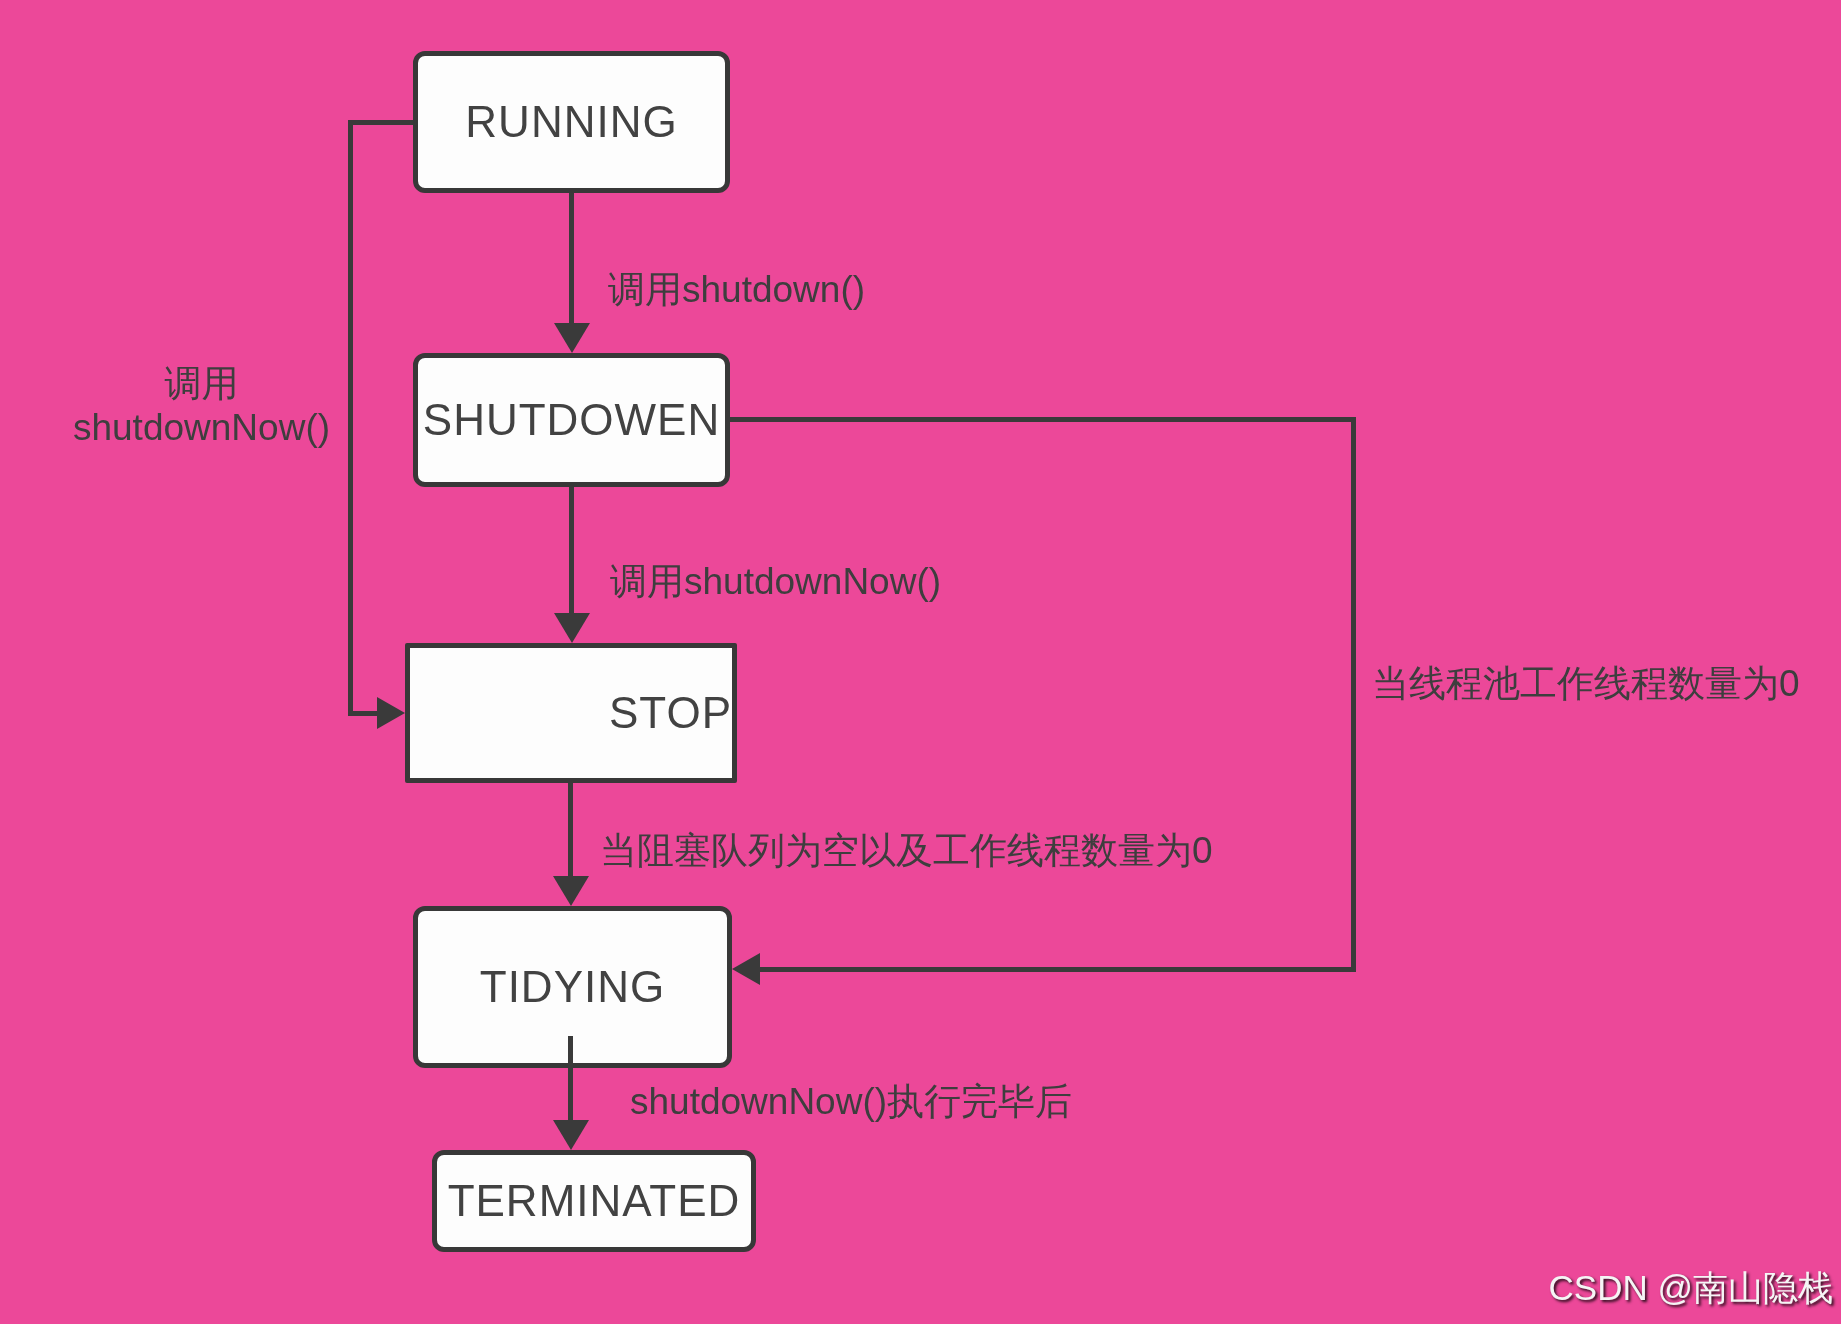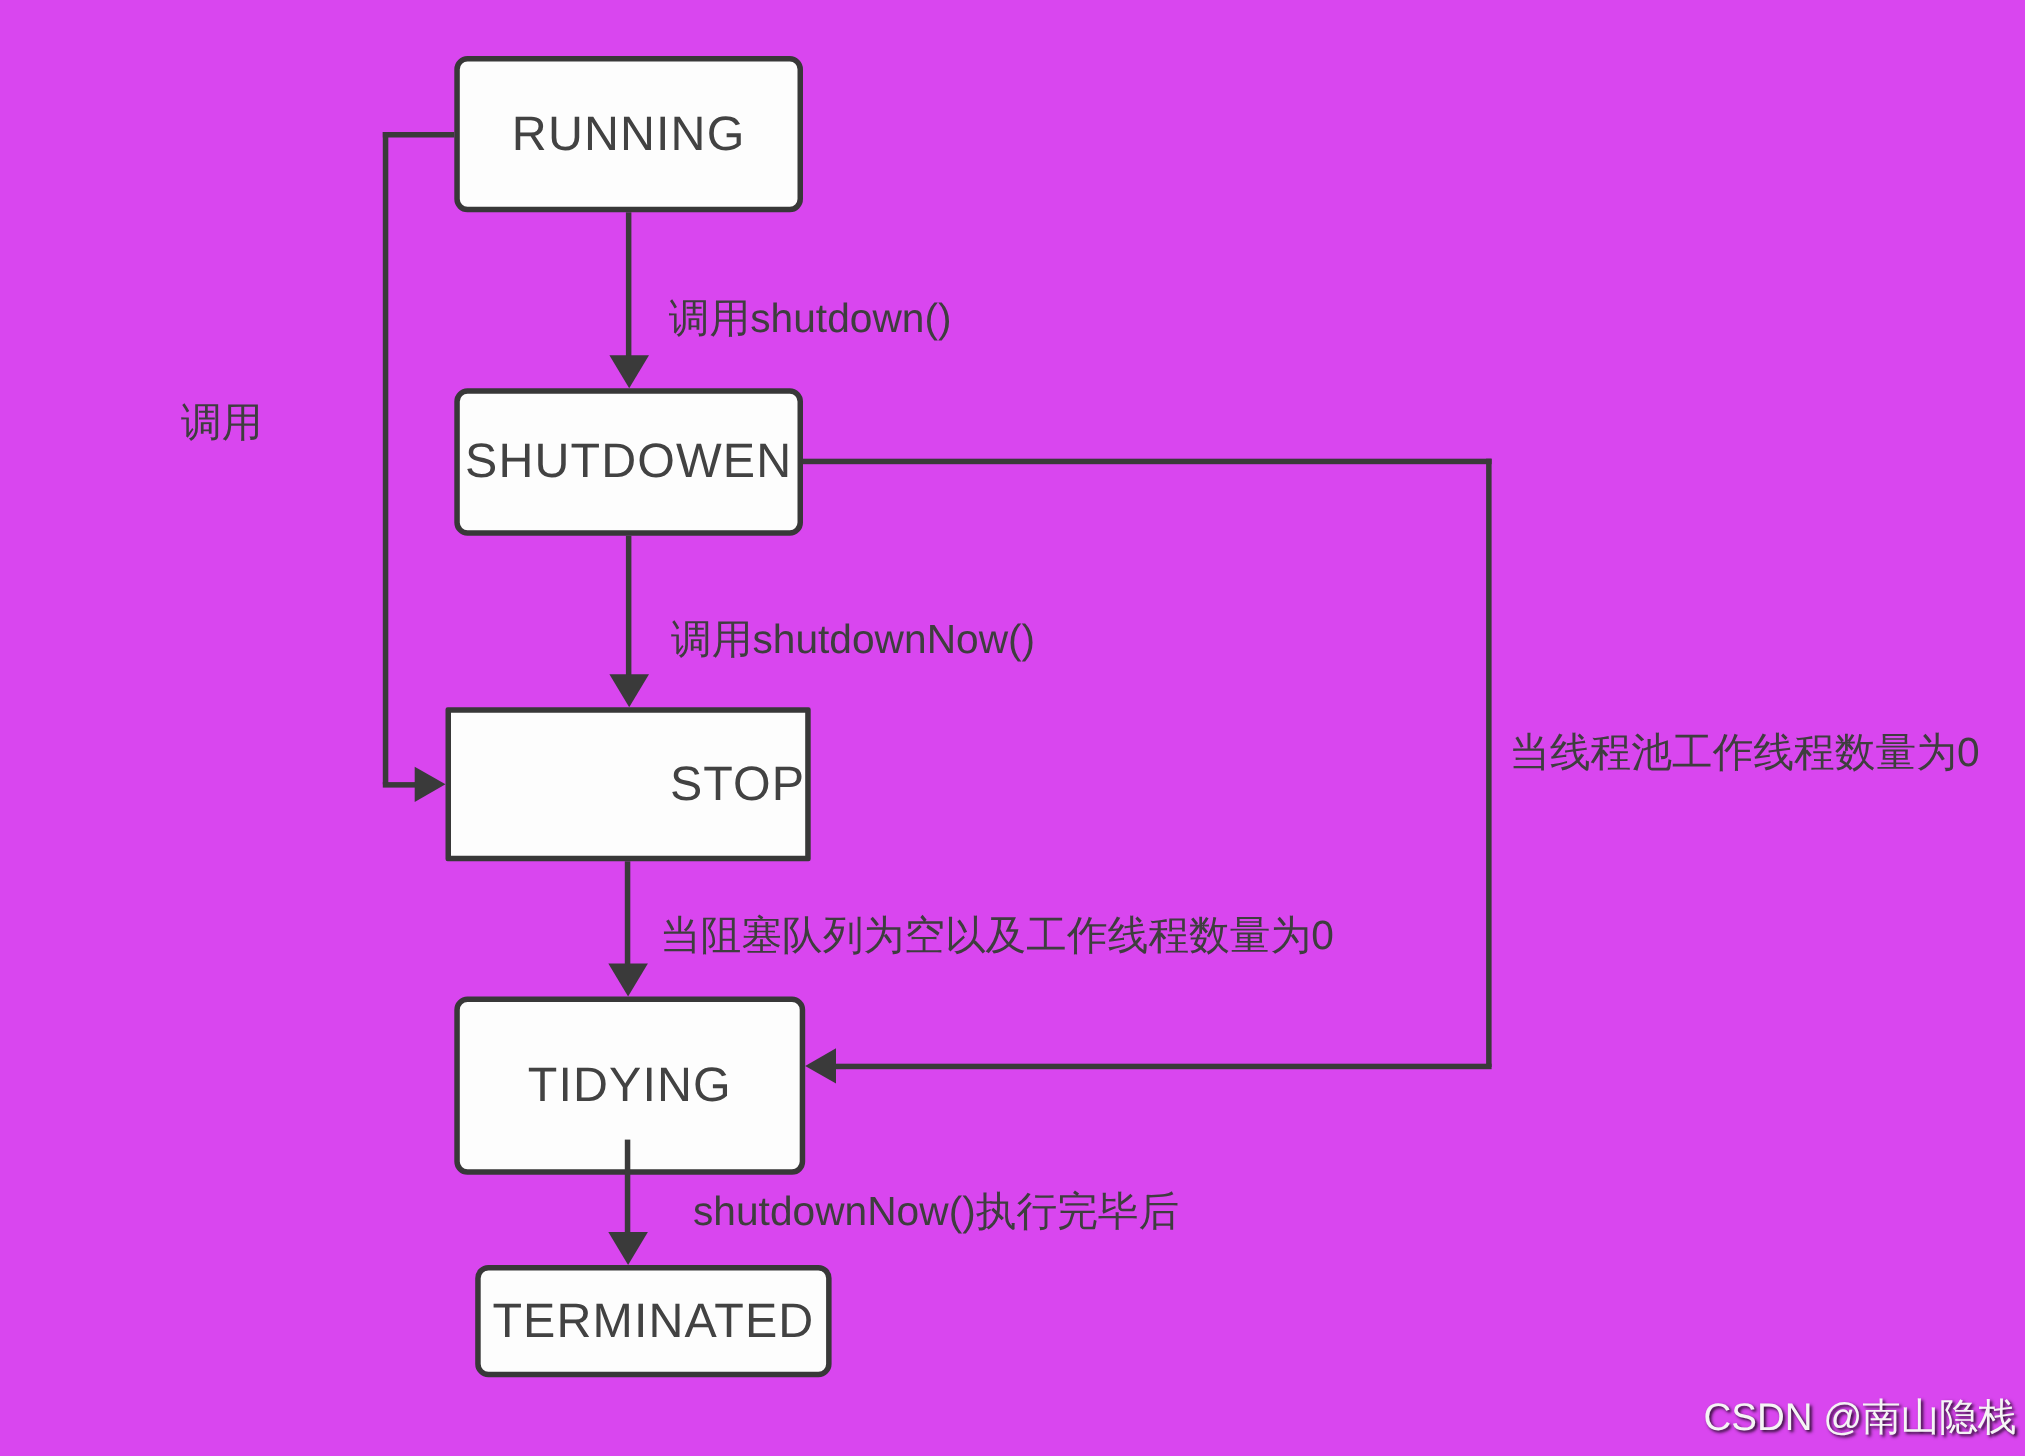--- a/index.html
+++ b/index.html
@@ -4,21 +4,21 @@
 <style>
   html, body {
     margin: 0;
     padding: 0;
     background: #000000;
   }
   #canvas {
     position: relative;
     width: 1841px;
     height: 1324px;
-    background: #d946ef;
+    background: #ec4899;
     overflow: hidden;
     font-family: "Liberation Sans", "DejaVu Sans", sans-serif;
   }
   .node {
     position: absolute;
     background: #fdfdfd;
     border: 5px solid #383838;
     border-radius: 12px;
     box-sizing: border-box;
     display: flex;
@@ -113,20 +113,21 @@
   <div class="edge-line" style="left:568px; top:1036px; width:5px; height:87px;"></div>
   <div class="arrowhead arrow-down" style="left:553px; top:1120px;"></div>
   <div class="edge-label" style="left:630px; top:1077px;">shutdownNow()执行完毕后</div>
 
   <div class="edge-line" style="left:348px; top:120px; width:65px; height:5px;"></div>
   <div class="edge-line" style="left:348px; top:120px; width:5px; height:593px;"></div>
   <div class="edge-line" style="left:348px; top:711px; width:30px; height:5px;"></div>
   <div class="arrowhead arrow-right" style="left:377px; top:697px;"></div>
   <div class="edge-label two-line" style="left:60px; top:362px; width:283px;">
     <div>调用</div>
+    <div>shutdownNow()</div>
   </div>
 
   <div class="edge-line" style="left:730px; top:417px; width:626px; height:5px;"></div>
   <div class="edge-line" style="left:1351px; top:417px; width:5px; height:553px;"></div>
   <div class="edge-line" style="left:760px; top:967px; width:596px; height:5px;"></div>
   <div class="arrowhead arrow-left" style="left:732px; top:953px;"></div>
   <div class="edge-label" style="left:1372px; top:659px;">当线程池工作线程数量为0</div>
 
   <div class="watermark">CSDN @南山隐栈</div>
 

